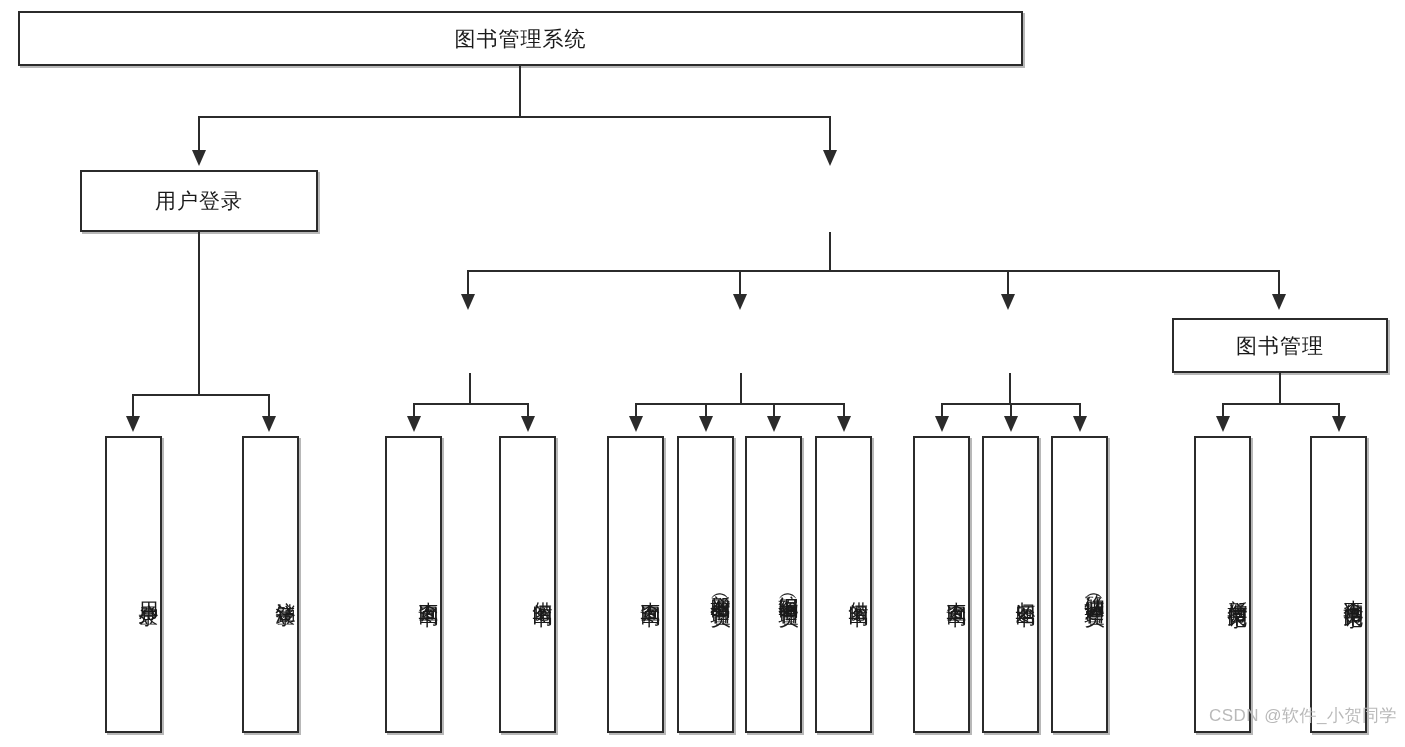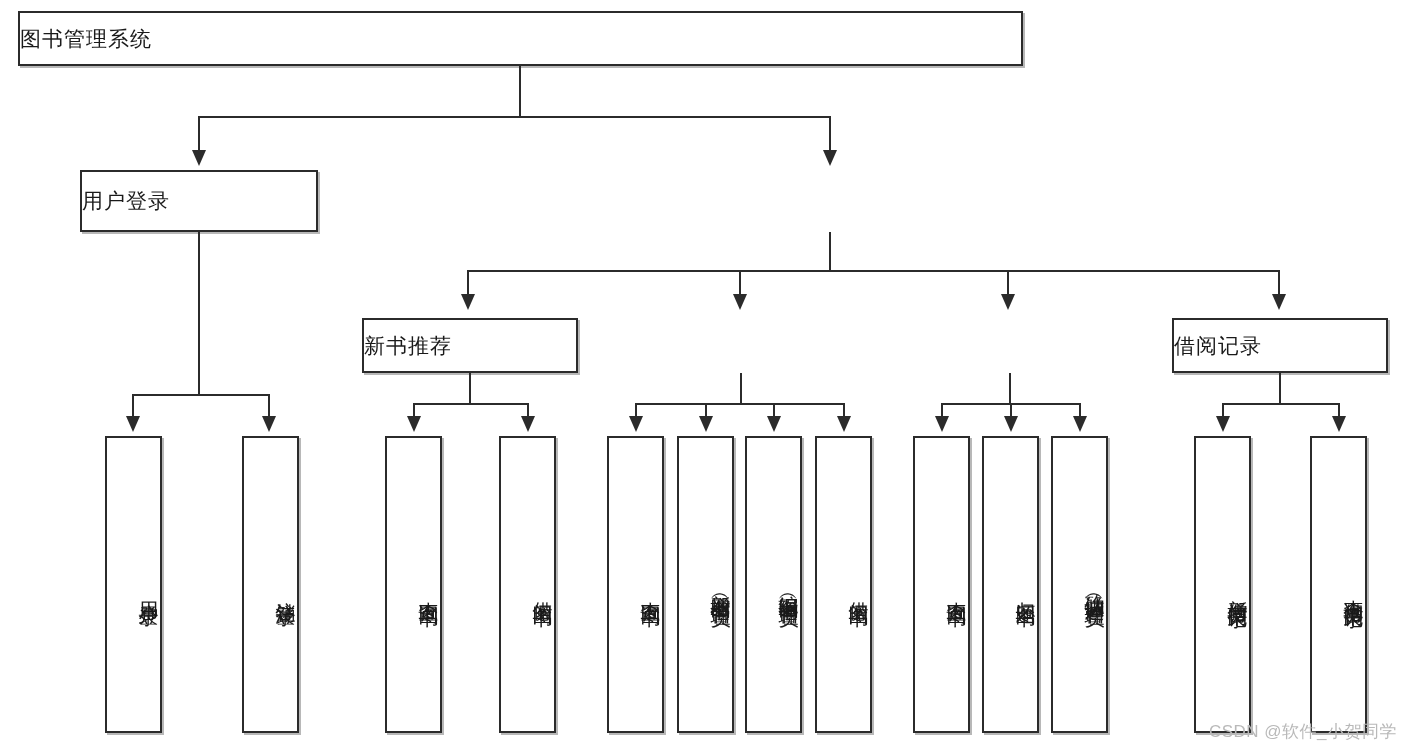--- a/index.html
+++ b/index.html
@@ -19,21 +19,21 @@
   }
   
   .node {
     position: absolute;
     box-sizing: border-box;
     background: #ffffff;
     border: 2px solid #2b2b2b;
     box-shadow: 2px 2px 0 rgba(0,0,0,0.28);
     display: flex;
     align-items: center;
-    justify-content: flex-start;
+    justify-content: center;
     color: #1a1a1a;
   }
   .node.h {
     font-size: 21px;
     letter-spacing: 1px;
     line-height: 1.2;
     white-space: nowrap;
   }
   .node.v {
     writing-mode: vertical-rl;
@@ -60,21 +60,21 @@
     position: absolute;
     width: 0; height: 0;
     border-left: 7px solid transparent;
     border-right: 7px solid transparent;
     border-top: 16px solid #2b2b2b;
   }
   
   #watermark {
     position: absolute;
     right: 8px;
-    bottom: 4px;
+    bottom: 20px;
     font-size: 17px;
     color: #b9b9b9;
     letter-spacing: 0.5px;
     white-space: nowrap;
     user-select: none;
   }
 </style>
 </head>
 <body>
 
@@ -109,25 +109,22 @@
   <div class="ln h" style="left:467px; top:270px; width:813px; height:2px;"></div>
   <div class="ln v" style="left:467px; top:270px; width:2px; height:28px;"></div>
   <div class="arrow" style="left:461px; top:294px;"></div>
   <div class="ln v" style="left:739px; top:270px; width:2px; height:28px;"></div>
   <div class="arrow" style="left:733px; top:294px;"></div>
   <div class="ln v" style="left:1007px; top:270px; width:2px; height:28px;"></div>
   <div class="arrow" style="left:1001px; top:294px;"></div>
   <div class="ln v" style="left:1278px; top:270px; width:2px; height:28px;"></div>
   <div class="arrow" style="left:1272px; top:294px;"></div>
 
-  <div class="node h" style="left:362px; top:318px; width:216px; height:55px;">
-    <span>新书推荐</span>
-  </div>
   <div class="node h" style="left:1172px; top:318px; width:216px; height:55px;">
-    <span>借阅记录</span>
+    <span>图书管理</span>
   </div>
 
   <div class="ln v" style="left:469px; top:373px; width:2px; height:30px;"></div>
   <div class="ln h" style="left:413px; top:403px; width:114px; height:2px;"></div>
   <div class="ln v" style="left:413px; top:403px; width:2px; height:17px;"></div>
   <div class="arrow" style="left:407px; top:416px;"></div>
   <div class="ln v" style="left:527px; top:403px; width:2px; height:17px;"></div>
   <div class="arrow" style="left:521px; top:416px;"></div>
 
   <div class="ln v" style="left:740px; top:373px; width:2px; height:30px;"></div>

